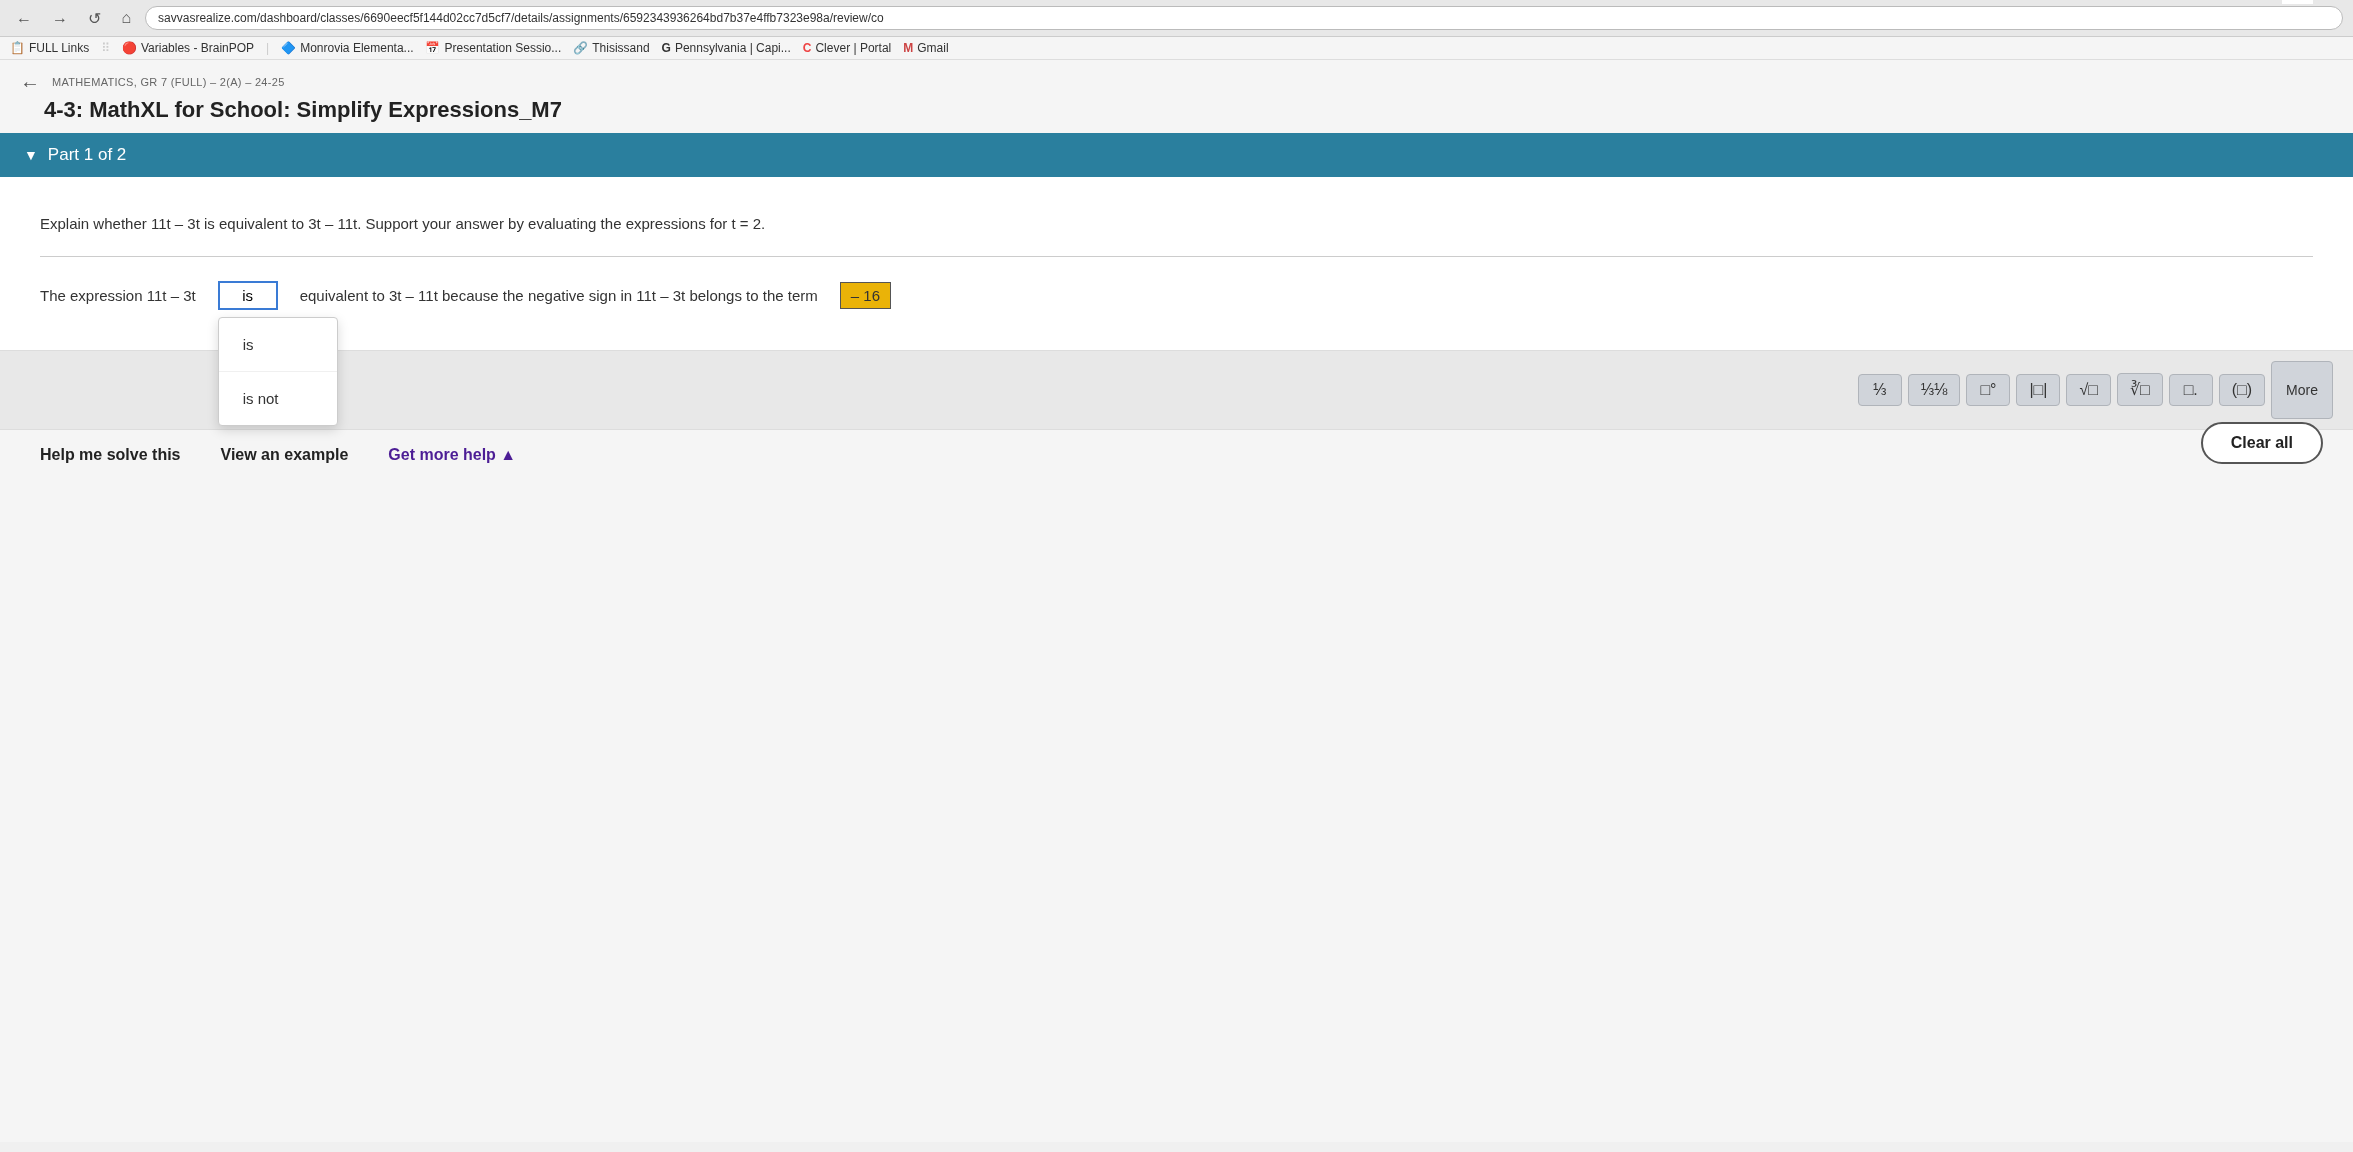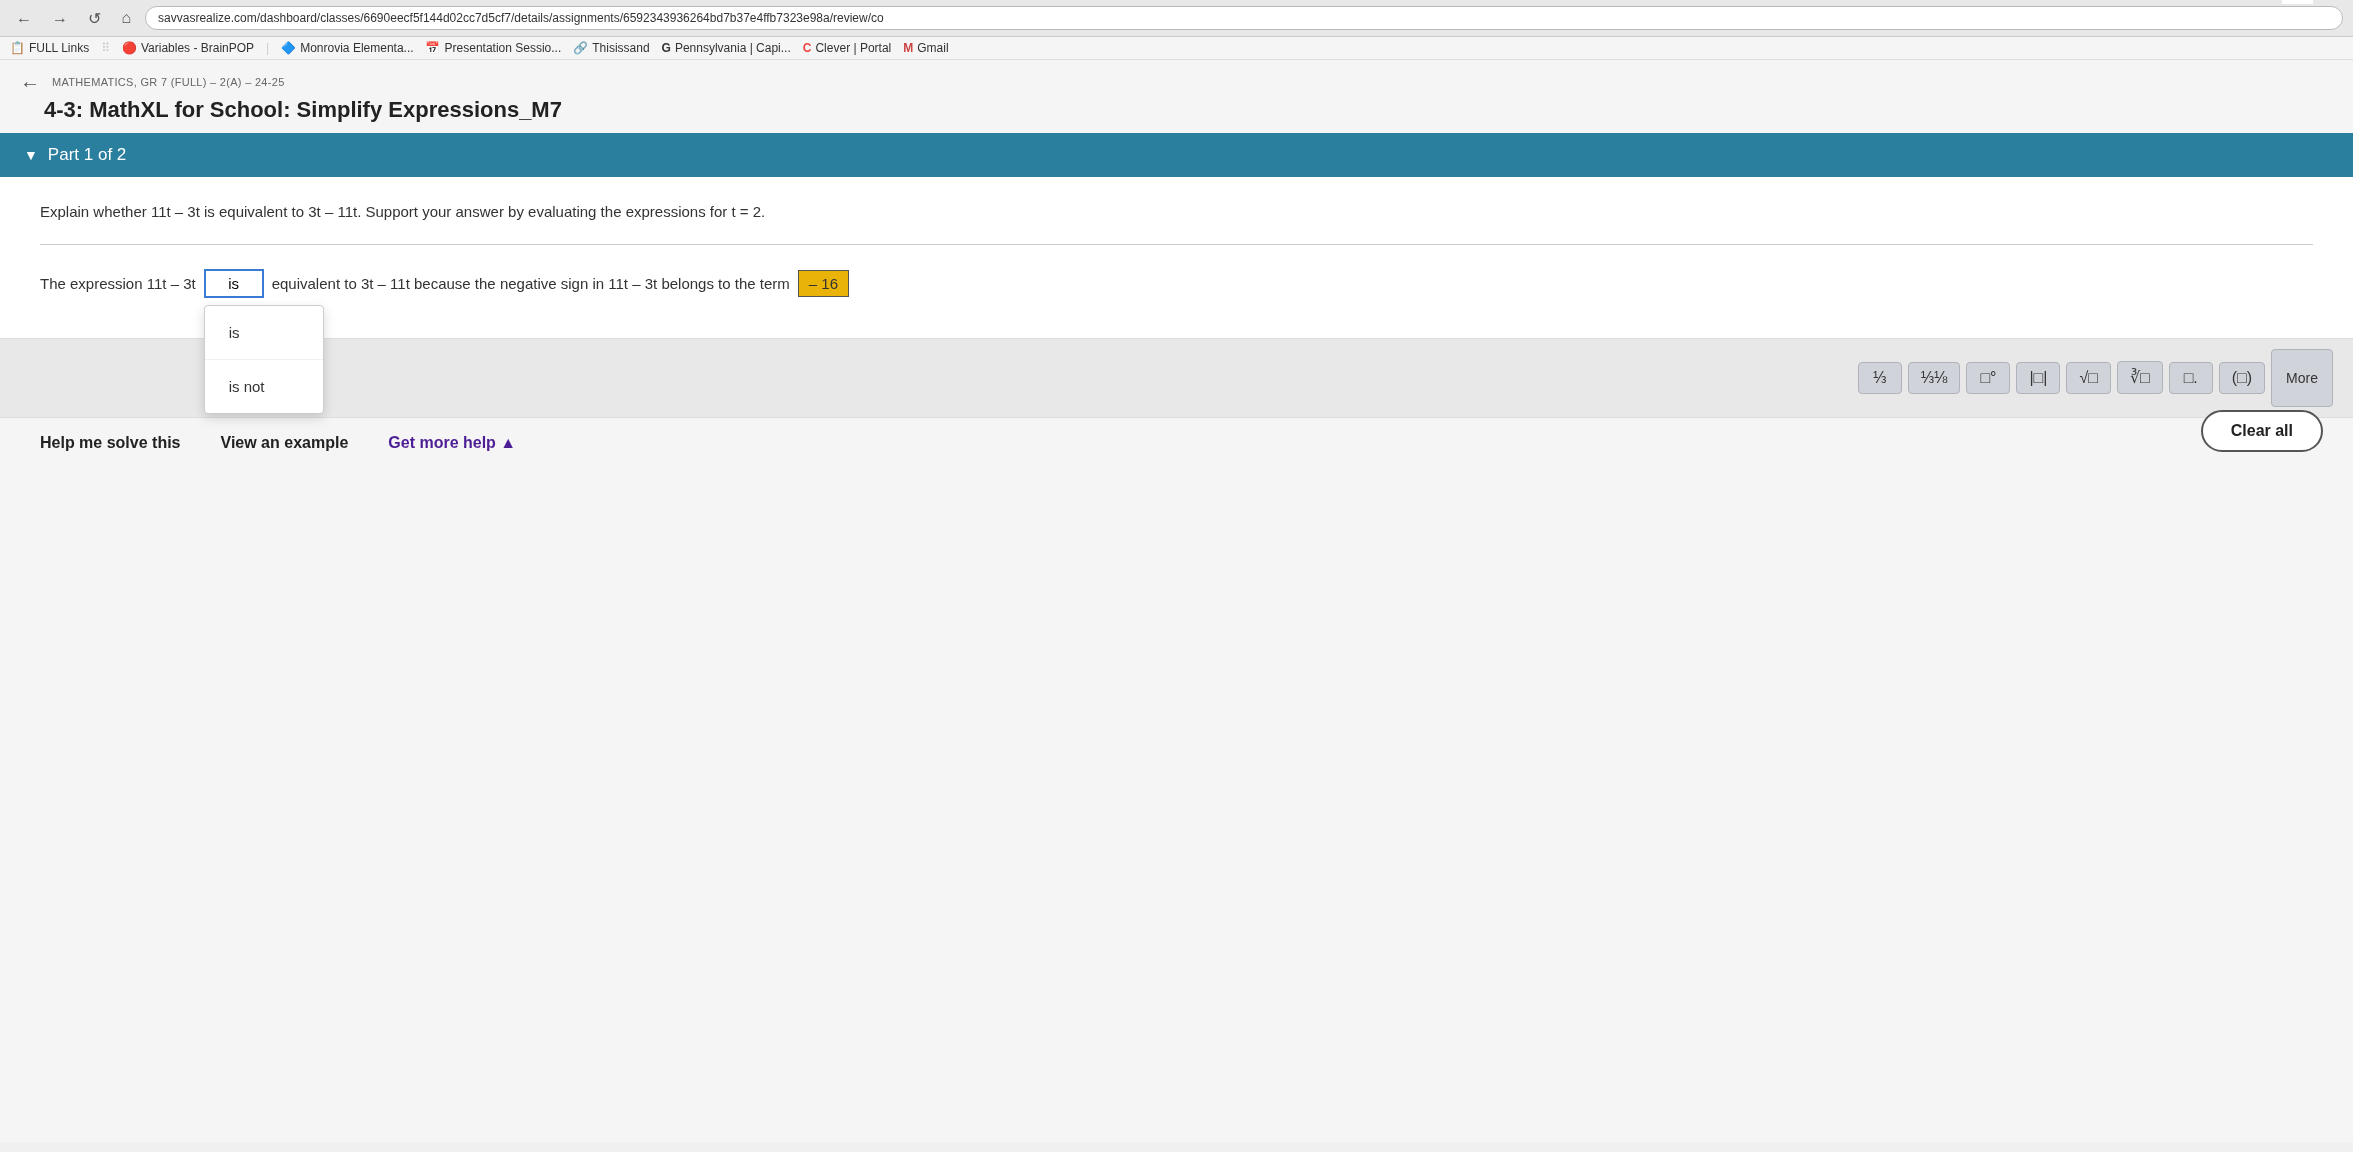--- a/index.html
+++ b/index.html
@@ -118,20 +118,21 @@
       background: white;
       padding: 24px 40px;
       margin: 0;
     }
 
     .question-text {
       font-size: 15px;
       color: #333;
       margin-bottom: 20px;
       line-height: 1.5;
+      margin-top: 12px;
     }
 
     .divider-line {
       border: none;
       border-top: 1px solid #ccc;
       margin: 16px 0 24px 0;
       position: relative;
     }
     .divider-dots {
       position: absolute;
@@ -143,21 +144,21 @@
       color: #888;
     }
 
     
     .expression-line {
       font-size: 15px;
       color: #333;
       display: flex;
       align-items: center;
       flex-wrap: wrap;
-      gap: 8px;
+      gap: 22px;
       margin-bottom: 16px;
       position: relative;
     }
 
     .dropdown-trigger {
       border: 2px solid #3a7bd5;
       background: white;
       padding: 4px 12px;
       font-size: 15px;
       cursor: pointer;

